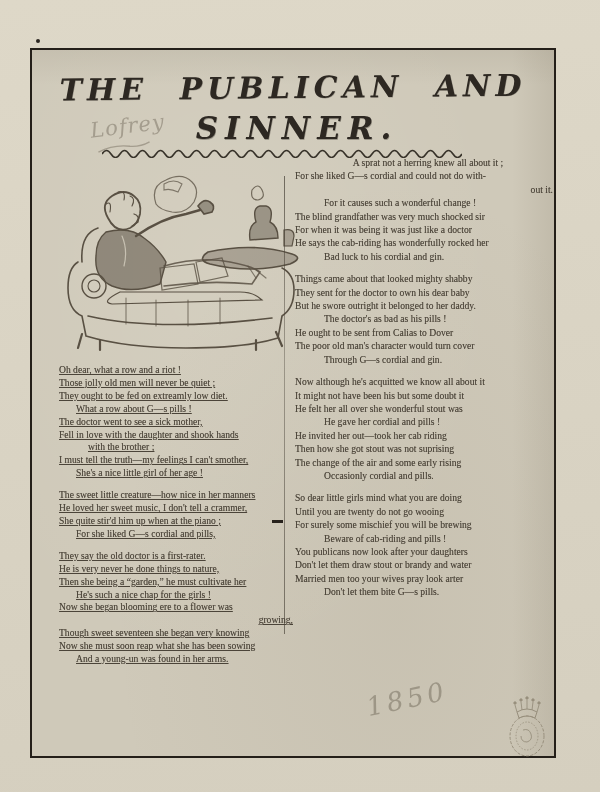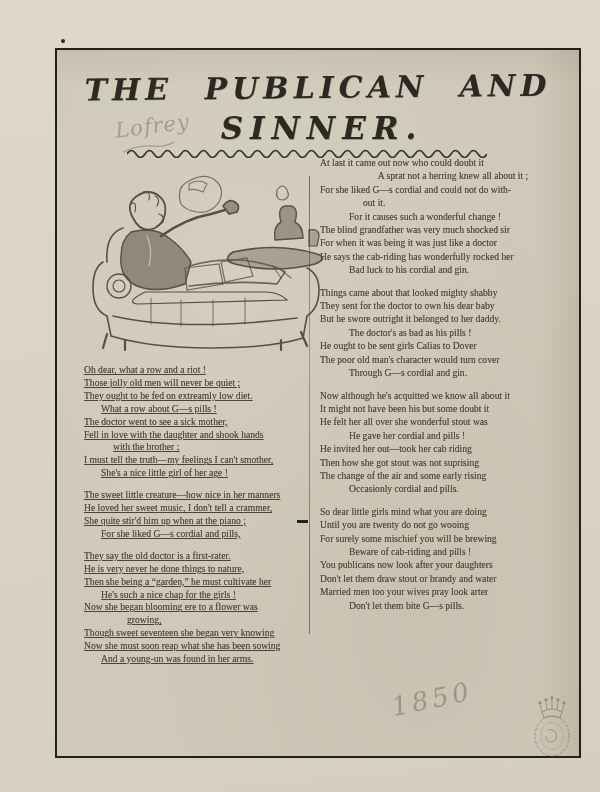--- a/index.html
+++ b/index.html
@@ -2,21 +2,21 @@
 <html><head>
 <meta charset="utf-8">
 <style>
   html,body{margin:0;padding:0;}
   body{
     width:600px;height:792px;
     background:linear-gradient(175deg,#ded8c8 0%,#d9d3c3 55%,#d5cfbf 100%);
     font-family:"Liberation Serif", serif;
     overflow:hidden;position:relative;
   }
-  .canvas{position:absolute;inset:0;margin-left:25px;}
+  .canvas{position:absolute;inset:0;}
   .sheet{
     position:absolute;left:30px;top:48px;width:526px;height:710px;
     box-sizing:border-box;border:2px solid #241f19;
     background:
       linear-gradient(180deg, rgba(110,100,80,0.10), rgba(110,100,80,0) 5%),
       linear-gradient(270deg, rgba(110,100,80,0.14), rgba(110,100,80,0) 8%),
       radial-gradient(ellipse at 35% 30%, rgba(255,255,245,0.10), rgba(255,255,245,0) 60%),
       radial-gradient(ellipse at 70% 80%, rgba(120,108,88,0.08), rgba(120,108,88,0) 55%),
       #cfc9b9;
   }
@@ -56,21 +56,21 @@
   }
   .poem-left{left:27px;top:314px;width:234px;}
   .poem-left .ln{line-height:12.9px;text-decoration:underline;}
   .poem-right{left:263px;top:106px;width:258px;}
   .poem-right .ln{line-height:13.4px;}
   .ln{white-space:nowrap;}
   .ln.gap{margin-top:9px;}
   .ln.ind0b{padding-left:8px;text-align:center;}
   .ln.ind1{padding-left:17px;}
   .ln.ind2{padding-left:29px;}
-  .ln.ind3{padding-left:43px;}
+  .ln.ind3{padding-left:43px;text-align:right;}
   .year-note{
     position:absolute;left:334px;top:634px;
     font-family:"DejaVu Serif", serif;font-style:italic;
     font-size:26px;color:#9d9686;letter-spacing:4px;
     transform:rotate(-12deg);
   }
   .stamp{position:absolute;left:470px;top:642px;opacity:0.75;}
 </style>
 </head>
 <body>
@@ -177,21 +177,20 @@
 
         <div class="ln">Though sweet seventeen she began very knowing</div>
 
         <div class="ln">Now she must soon reap what she has been sowing</div>
 
         <div class="ln ind1">And a young-un was found in her arms.</div>
       </div>
 
     <div class="poem poem-right">
 
-        <div class="ln">At last it came out now who could doubt it</div>
 
         <div class="ln ind0b">A sprat not a herring knew all about it ;</div>
 
         <div class="ln">For she liked G—s cordial and could not do with-</div>
 
         <div class="ln ind3">out it.</div>
 
         <div class="ln ind2">For it causes such a wonderful change !</div>
 
         <div class="ln">The blind grandfather was very much shocked sir</div>
@@ -204,21 +203,21 @@
 
         <div class="ln gap">Things came about that looked mighty shabby</div>
 
         <div class="ln">They sent for the doctor to own his dear baby</div>
 
         <div class="ln">But he swore outright it belonged to her daddy.</div>
 
         <div class="ln ind2">The doctor's as bad as his pills !</div>
 
 
-        <div class="ln">He ought to be sent girls Calias to Dover</div>
+        <div class="ln">He ought to be sent from Calias to Dover</div>
 
         <div class="ln">The poor old man's character would turn cover</div>
 
         <div class="ln ind2">Through G—s cordial and gin.</div>
 
         <div class="ln gap">Now although he's acquitted we know all about it</div>
 
         <div class="ln">It might not have been his but some doubt it</div>
 
         <div class="ln">He felt her all over she wonderful stout was</div>

